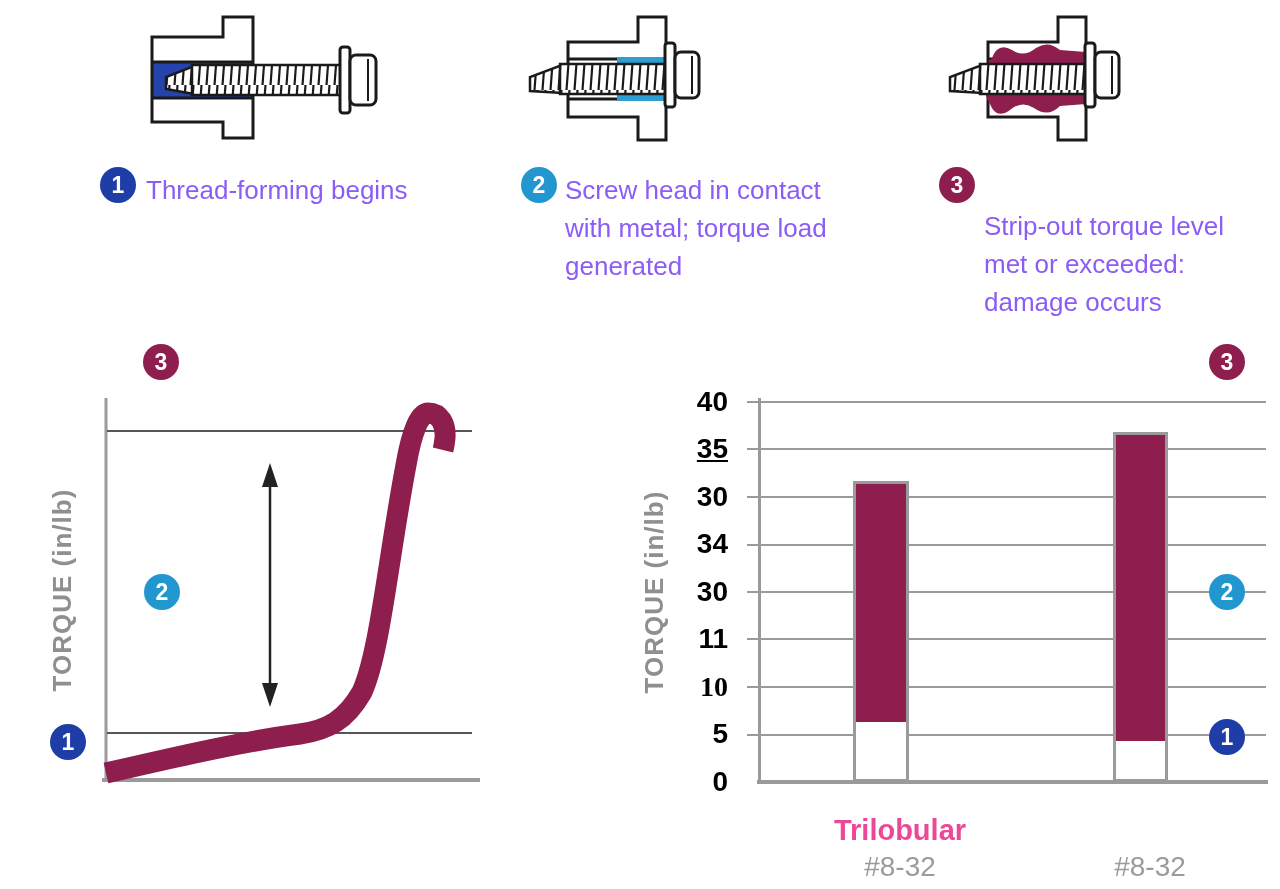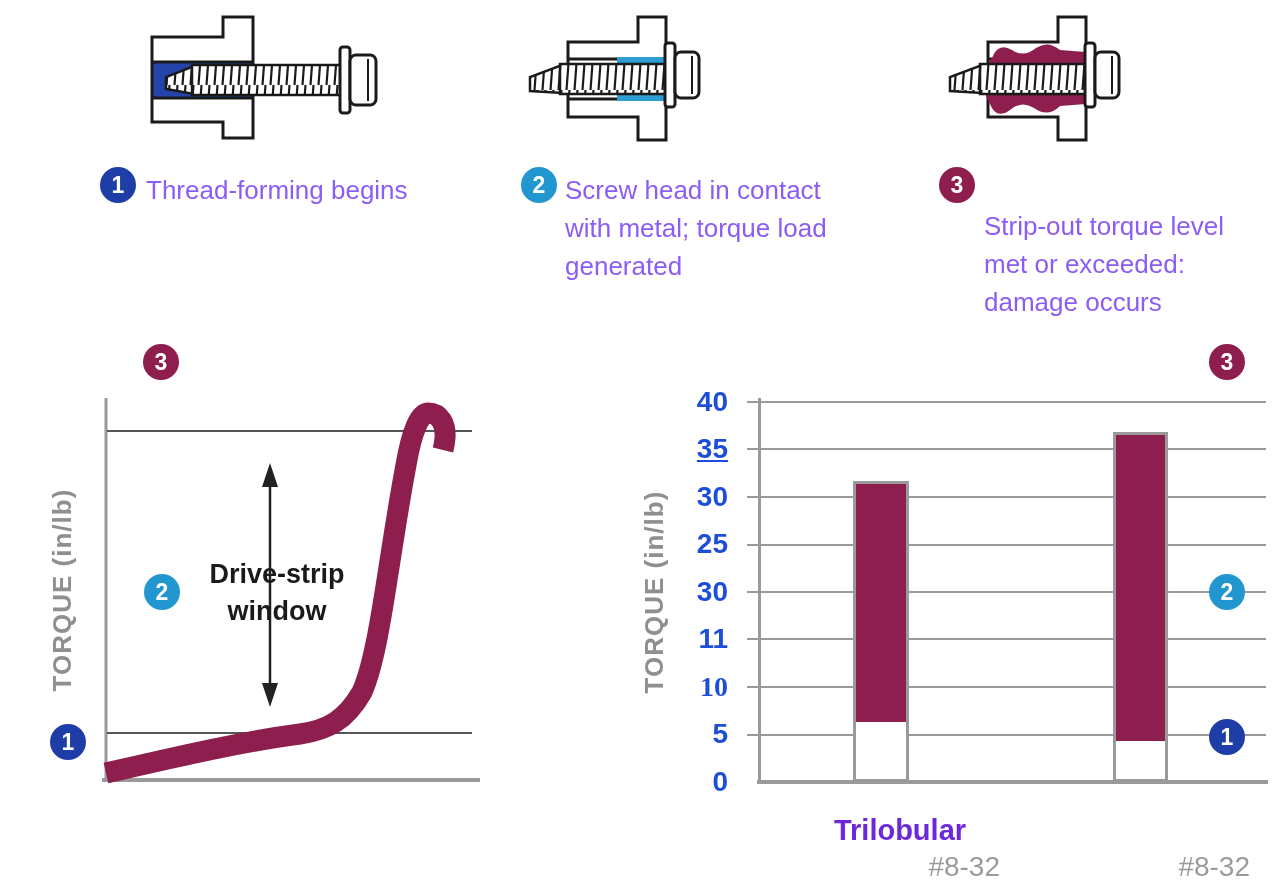--- a/index.html
+++ b/index.html
@@ -9,29 +9,29 @@
   .badge{position:absolute;width:36px;height:36px;border-radius:50%;display:flex;
          align-items:center;justify-content:center;color:#fff;font-weight:bold;
          font-size:23px;line-height:1;}
   .b-blue{background:#1e3da6;}
   .b-cyan{background:#2296cf;}
   .b-maroon{background:#8e1e4e;}
   .caption{position:absolute;font-size:26px;line-height:38px;color:#8b5cf6;}
   .ylabel{position:absolute;width:320px;height:30px;text-align:center;font-weight:bold;
           font-size:26px;color:#8f8f8f;transform:rotate(-90deg);letter-spacing:1px;}
   .tick{position:absolute;width:66px;text-align:right;font-weight:bold;font-size:28px;
-        line-height:30px;color:#1d4ed8;}
+        line-height:30px;color:#000000;}
   .grid-r{position:absolute;left:747px;width:519px;height:2px;background:#9a9a9a;}
   .axis{background:#9a9a9a;position:absolute;}
   .bar{position:absolute;bottom:107px;box-sizing:border-box;border:3px solid #9a9a9a;
        background:#8e1e4e;display:flex;align-items:flex-end;}
   .bar-white{width:100%;background:#ffffff;}
   .cat-name{position:absolute;width:200px;text-align:center;font-weight:bold;font-size:29px;
-            color:#6d28d9;}
-  .cat-size{position:absolute;width:200px;text-align:right;font-size:28px;color:#9b9b9b;}
+            color:#ec4899;}
+  .cat-size{position:absolute;width:200px;text-align:center;font-size:28px;color:#9b9b9b;}
   .annotation{position:absolute;width:180px;text-align:center;font-weight:bold;font-size:27px;
               line-height:37px;color:#1a1a1a;}
 </style>
 </head>
 <body>
 
 <div class="canvas">
 
   <svg class="abs" style="left:140px;top:5px;" width="240" height="145" viewBox="0 0 240 145">
     <defs>
@@ -113,38 +113,37 @@
              C 238 340, 256 330, 272 302
              C 290 262, 298 170, 316 75
              C 322 40, 330 23, 338 23
              C 350 23, 356 34, 355 48
              C 354.5 53, 354 56, 353 60" fill="none" stroke="#8e1e4e" stroke-width="21" stroke-linecap="butt" stroke-linejoin="round"></path>
     <line x1="180" y1="95" x2="180" y2="295" stroke="#222222" stroke-width="2.5"></line>
     <polygon points="180,73 172,97 188,97" fill="#222222"></polygon>
     <polygon points="180,317 172,293 188,293" fill="#222222"></polygon>
   </svg>
 
-  <div class="annotation" style="left:187px;top:556px;">Drive-strip window</div>
 
   <div class="badge b-maroon" style="left:143px;top:344px;">
     <span>3</span>
   </div>
   <div class="badge b-cyan" style="left:144px;top:574px;">
     <span>2</span>
   </div>
   <div class="badge b-blue" style="left:50px;top:724px;">
     <span>1</span>
   </div>
 
   <div class="ylabel" style="left:494px;top:577px;">TORQUE (in/lb)</div>
 
   <span class="tick" style="left:662px;top:387px;">40</span>
   <span class="tick" style="left:662px;top:434px;text-decoration:underline;">35</span>
   <span class="tick" style="left:662px;top:482px;">30</span>
-  <span class="tick" style="left:662px;top:529px;">25</span>
+  <span class="tick" style="left:662px;top:529px;">34</span>
   <span class="tick" style="left:662px;top:577px;">30</span>
   <span class="tick" style="left:662px;top:624px;">11</span>
   <span class="tick" style="left:662px;top:672px;font-family:Liberation Serif, serif;">10</span>
   <span class="tick" style="left:662px;top:719px;">5</span>
   <span class="tick" style="left:662px;top:767px;">0</span>
 
   <div class="grid-r" style="top:401px;"></div>
   <div class="grid-r" style="top:448px;"></div>
   <div class="grid-r" style="top:496px;"></div>
   <div class="grid-r" style="top:544px;"></div>

